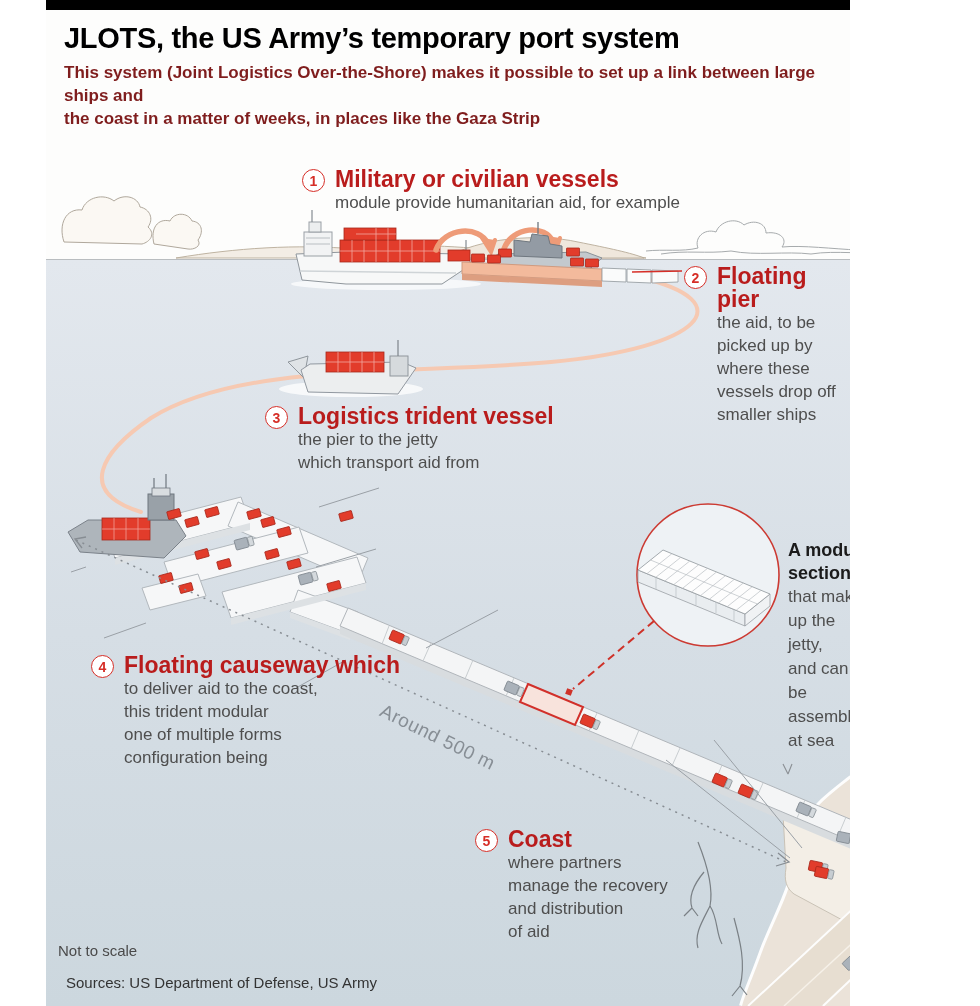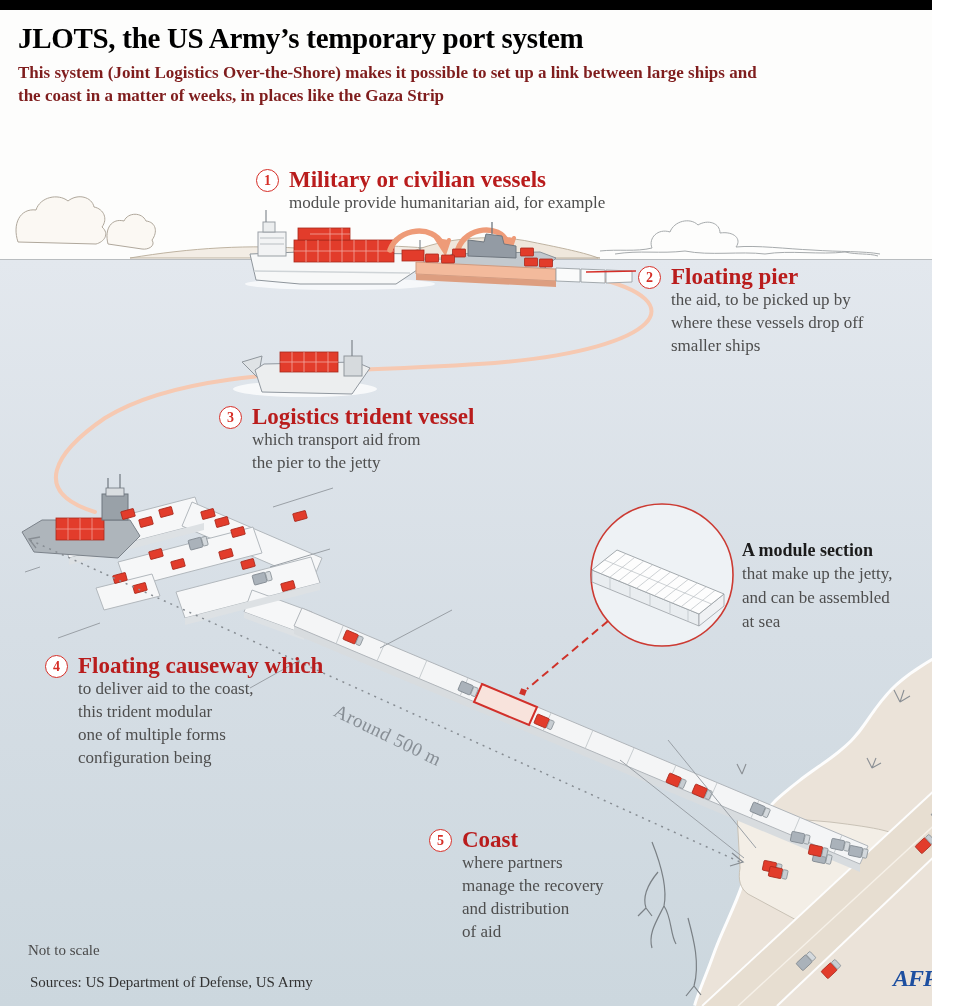--- a/index.html
+++ b/index.html
@@ -1,34 +1,34 @@
 <!DOCTYPE html>
 <html><head>
 <meta charset="utf-8">
 <style>
   html,body{margin:0;padding:0;background:#fff;}
-  #stage{position:relative;width:932px;height:1006px;overflow:hidden;background:#fdfdfc;
-         font-family:Liberation Serif, serif;}
+  #stage{position:relative;width:804px;height:1006px;overflow:hidden;background:#fdfdfc;
+         font-family:Liberation Sans, sans-serif;margin-left:46px;}
   #scene{position:absolute;left:0;top:0;z-index:0;}
   .txt{position:absolute;z-index:2;}
   #topbar{position:absolute;left:0;top:0;width:980px;height:10px;background:#000;z-index:3;}
   #title{left:18px;top:22px;font-size:29px;font-weight:700;color:#000;letter-spacing:-0.3px;}
   #subtitle{left:18px;top:61px;font-size:17px;font-weight:700;color:#7f1d1d;line-height:23px;}
   .anno{position:absolute;z-index:2;display:flex;gap:10px;align-items:flex-start;}
   .num{width:21px;height:21px;border:1.6px solid #d62e27;border-radius:50%;color:#d62e27;
        font-weight:700;font-size:14px;display:flex;align-items:center;justify-content:center;
        background:#ffffff;flex:none;margin-top:1px;}
   .atext .t{font-size:23px;font-weight:700;color:#b91c1c;line-height:23px;}
   .atext .l{font-size:17px;color:#4e4e4e;line-height:23px;}
   #module-label .t{font-size:18px;font-weight:700;color:#1b1b1b;line-height:23px;}
   #module-label .l{font-size:17px;color:#4e4e4e;line-height:24px;}
   #distance{left:340px;top:700px;font-size:19px;color:#878e95;transform:rotate(26deg);
             transform-origin:left top;letter-spacing:0.5px;}
-  #notscale{left:28px;top:942px;font-size:15px;color:#4a4a4a;}
-  #sources{left:30px;top:974px;font-size:15px;color:#333;}
+  #notscale{left:12px;top:942px;font-size:15px;color:#4a4a4a;}
+  #sources{left:20px;top:974px;font-size:15px;color:#333;}
   #afp{left:893px;top:965px;display:flex;align-items:center;gap:3px;}
   #afp .word{font-size:24px;font-weight:700;font-style:italic;color:#1d4fa0;letter-spacing:-1px;}
   #afp .dot{width:21px;height:21px;border-radius:50%;background:#1d4fa0;}
 </style>
 </head>
 <body>
 
 <div id="stage">
 
   <svg id="scene" width="980" height="1006" viewBox="0 0 980 1006">
@@ -331,22 +331,22 @@
       <div class="l">the aid, to be picked up by</div>
       <div class="l">where these vessels drop off</div>
       <div class="l">smaller ships</div>
     </div>
   </div>
 
   <div class="anno" style="left:219px;top:405px">
     <span class="num">3</span>
     <div class="atext">
       <div class="t">Logistics trident vessel</div>
+      <div class="l">the pier to the jetty</div>
       <div class="l">which transport aid from</div>
-      <div class="l">the pier to the jetty</div>
     </div>
   </div>
 
   <div class="anno" style="left:45px;top:654px">
     <span class="num">4</span>
     <div class="atext">
       <div class="t">Floating causeway which</div>
       <div class="l">to deliver aid to the coast,</div>
       <div class="l">this trident modular</div>
       <div class="l">one of multiple forms</div>

